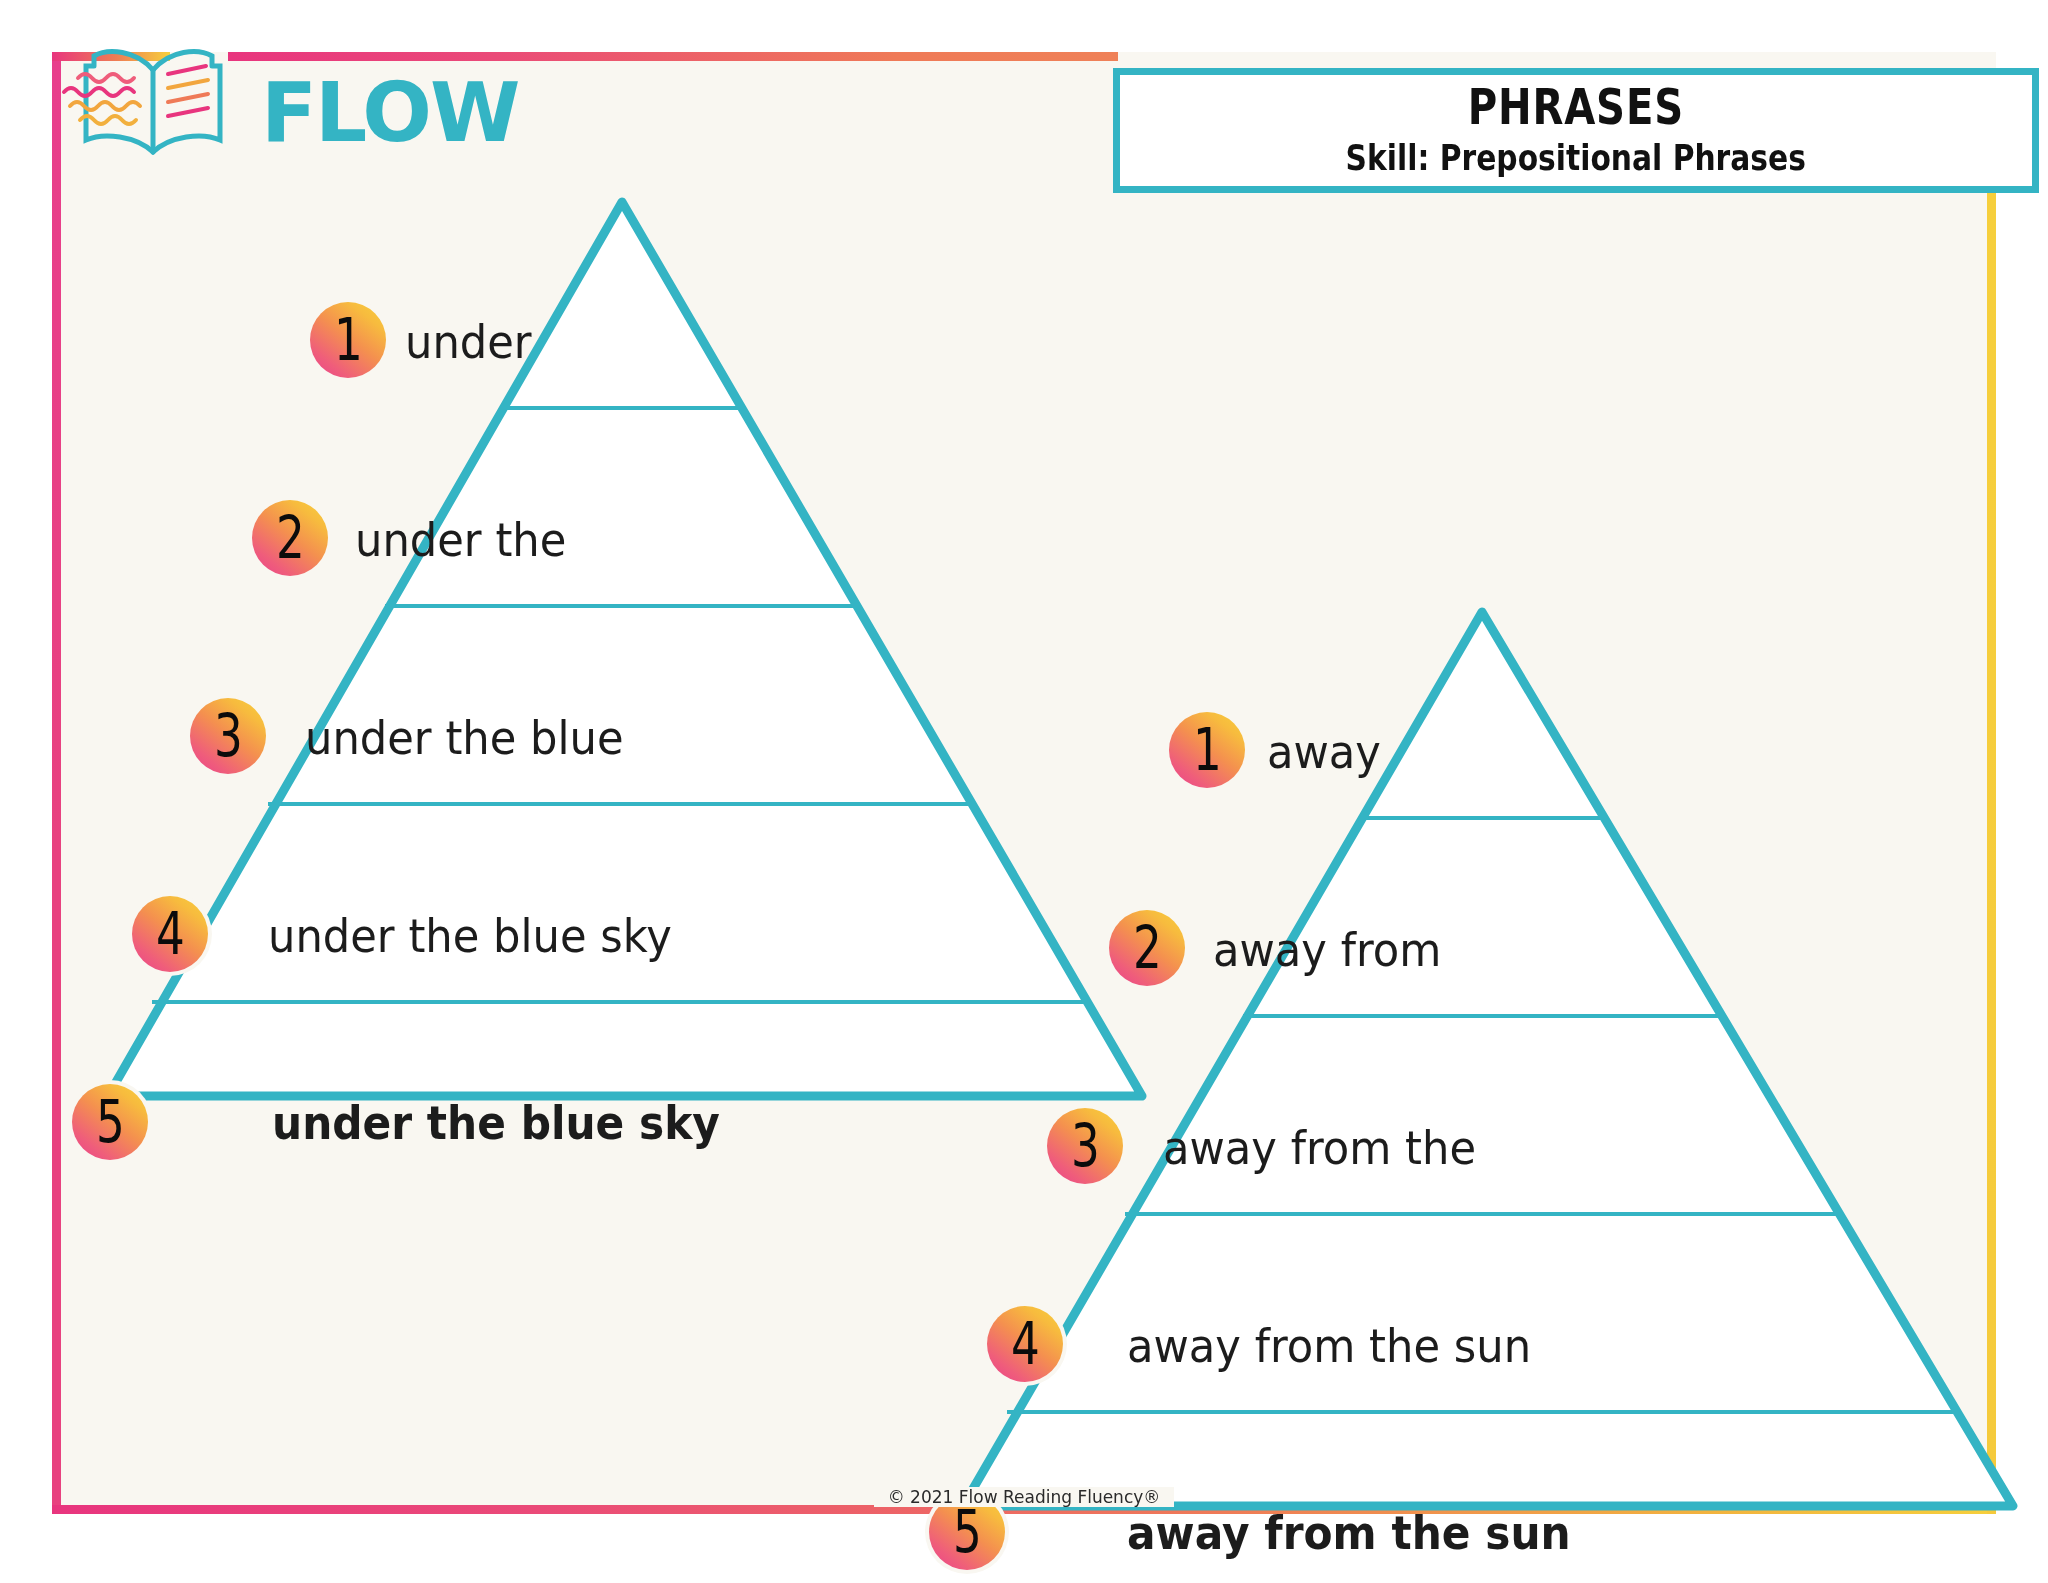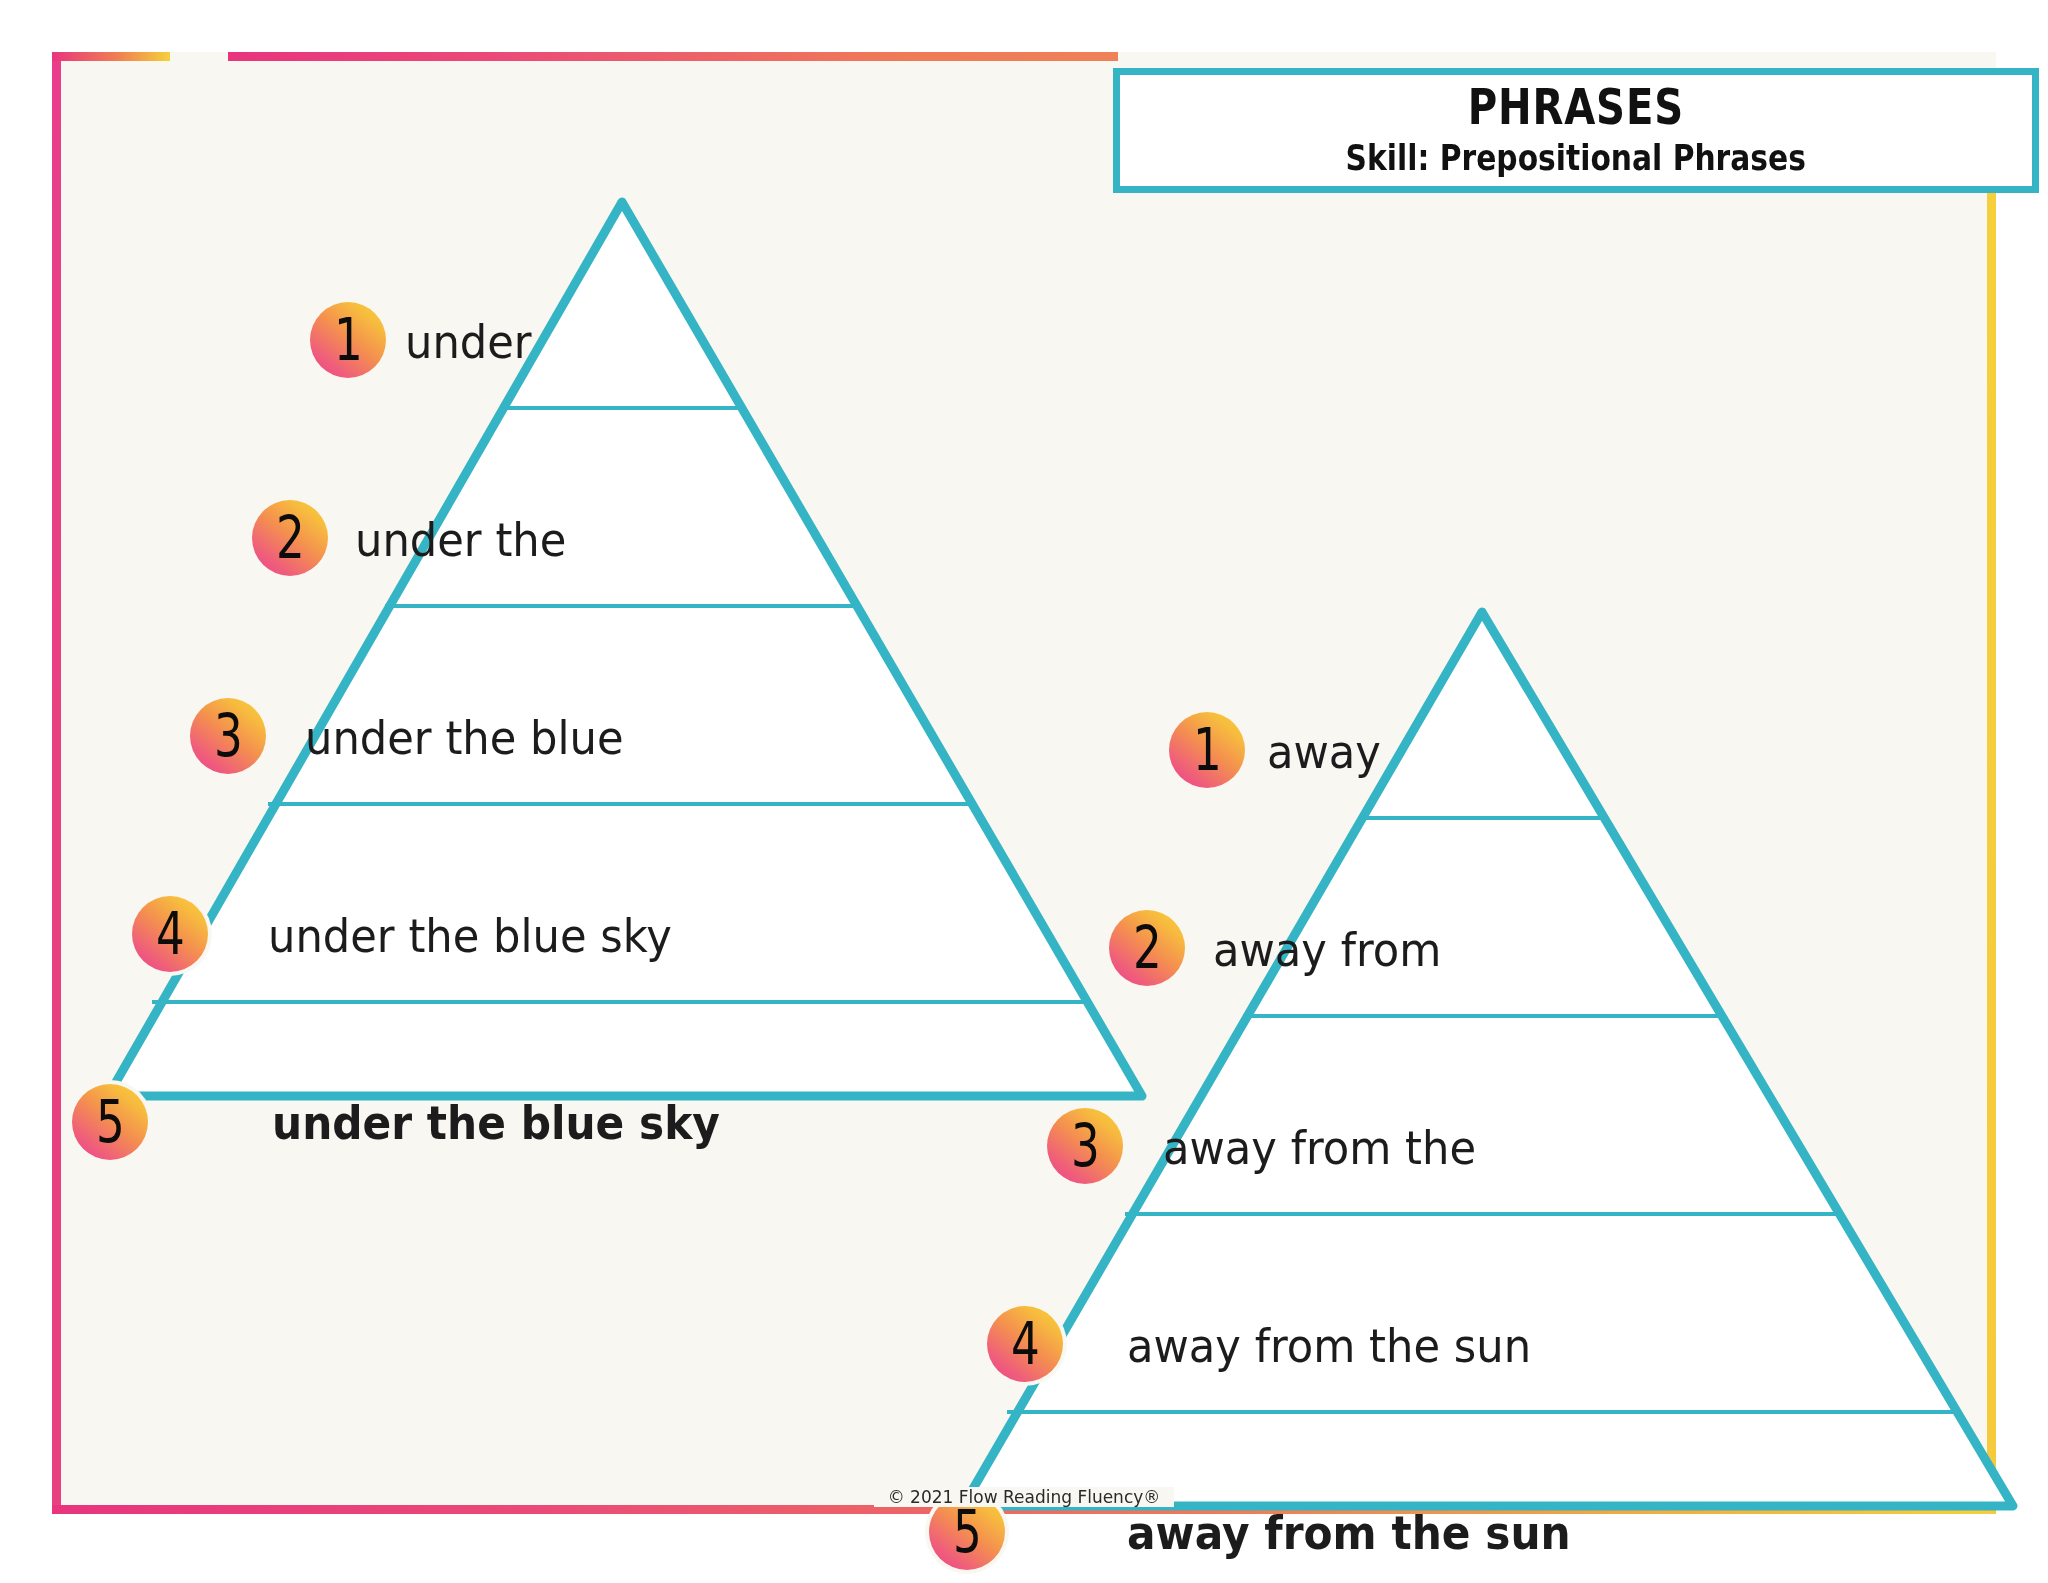--- a/index.html
+++ b/index.html
@@ -104,20 +104,42 @@
 <div id="page">
 
   <div id="panel"></div>
 
   <div class="frame-left"></div>
   <div class="frame-bottom"></div>
   <div class="frame-right"></div>
   <div class="frame-top-stub"></div>
   <div class="frame-top-main"></div>
 
+  <div id="logo">
+    <div id="logo-mark">
+      <svg width="195" height="120" viewBox="0 0 195 120">
+        <g fill="none" stroke="#34b4c4" stroke-width="5" stroke-linecap="round">
+          <path d="M97 30 C 80 10, 52 8, 38 16 L38 26 M38 26 L30 26 L30 100 C 48 92, 80 96, 97 112"></path>
+          <path d="M97 30 C 114 10, 142 8, 156 16 L156 26 M156 26 L164 26 L164 100 C 146 92, 114 96, 97 112"></path>
+          <path d="M97 30 L97 112"></path>
+        </g>
+        <g stroke-width="4" fill="none" stroke-linecap="round">
+          <path d="M8 52 q7 -8 14 0 q7 8 14 0 q7 -8 14 0 q7 8 14 0 q7 -8 14 0" stroke="#e8357e"></path>
+          <path d="M14 66 q7 -8 14 0 q7 8 14 0 q7 -8 14 0 q7 8 14 0 q7 -8 14 0" stroke="#f2a63e"></path>
+          <path d="M22 38 q7 -8 14 0 q7 8 14 0 q7 -8 14 0 q7 8 14 0" stroke="#ef5d7b"></path>
+          <path d="M24 80 q7 -8 14 0 q7 8 14 0 q7 -8 14 0 q7 8 14 0" stroke="#f2b03e"></path>
+          <path d="M112 34 L150 26" stroke="#e8357e"></path>
+          <path d="M112 48 L152 40" stroke="#f2a63e"></path>
+          <path d="M112 62 L152 54" stroke="#ef7a57"></path>
+          <path d="M112 76 L152 68" stroke="#e8357e"></path>
+        </g>
+      </svg>
+    </div>
+    <div id="logo-word">FLOW</div>
+  </div>
 
   <div id="title-box">
     <div id="title-main">PHRASES</div>
     <div id="title-sub">Skill: Prepositional Phrases</div>
   </div>
 
   <div class="pyramid" id="pyr1" style="left:100px;top:190px;width:1060px;height:930px;">
     <svg class="pyr-svg" width="1060" height="930" viewBox="0 0 1060 930">
       <polygon points="522,12 1042,906 8,906" fill="#ffffff" stroke="#34b4c4" stroke-width="9" stroke-linejoin="round"></polygon>
       <line x1="400" y1="218" x2="645" y2="218" stroke="#34b4c4" stroke-width="4"></line>

